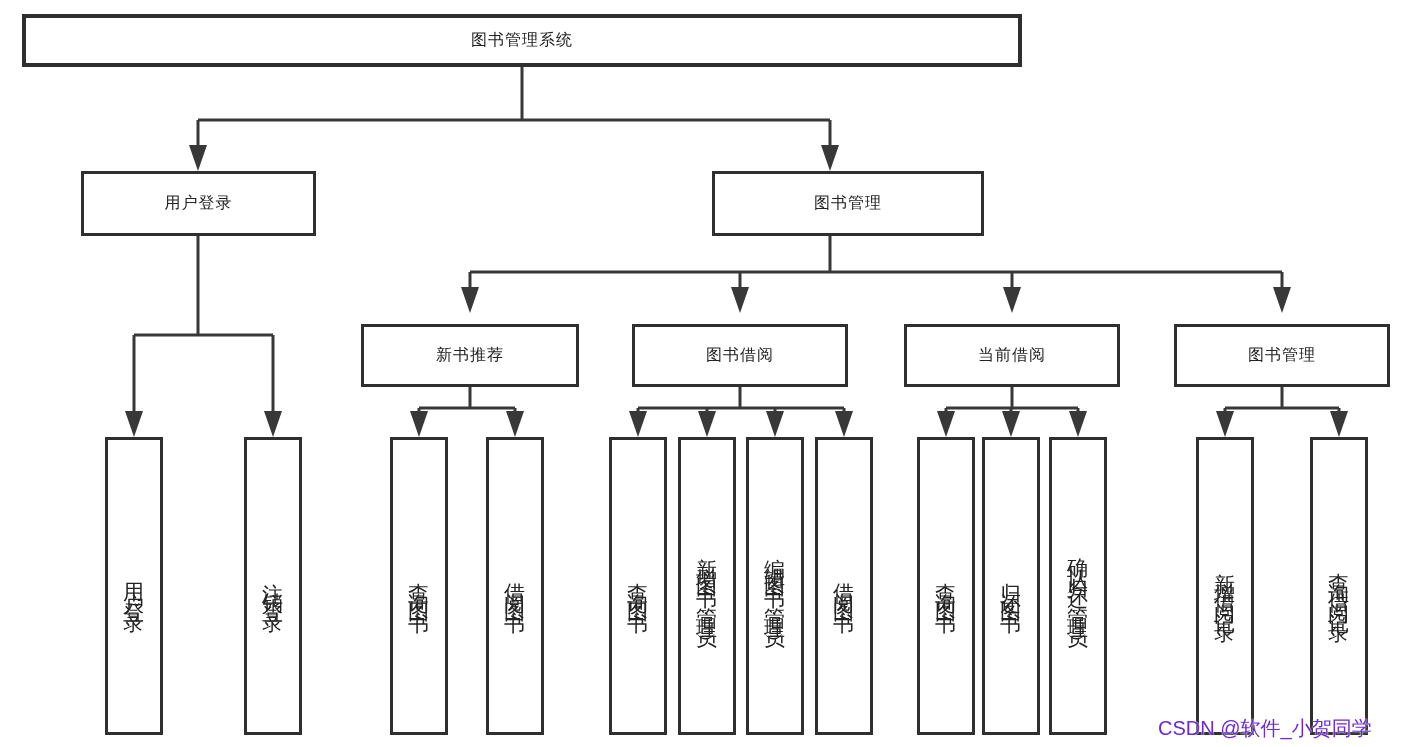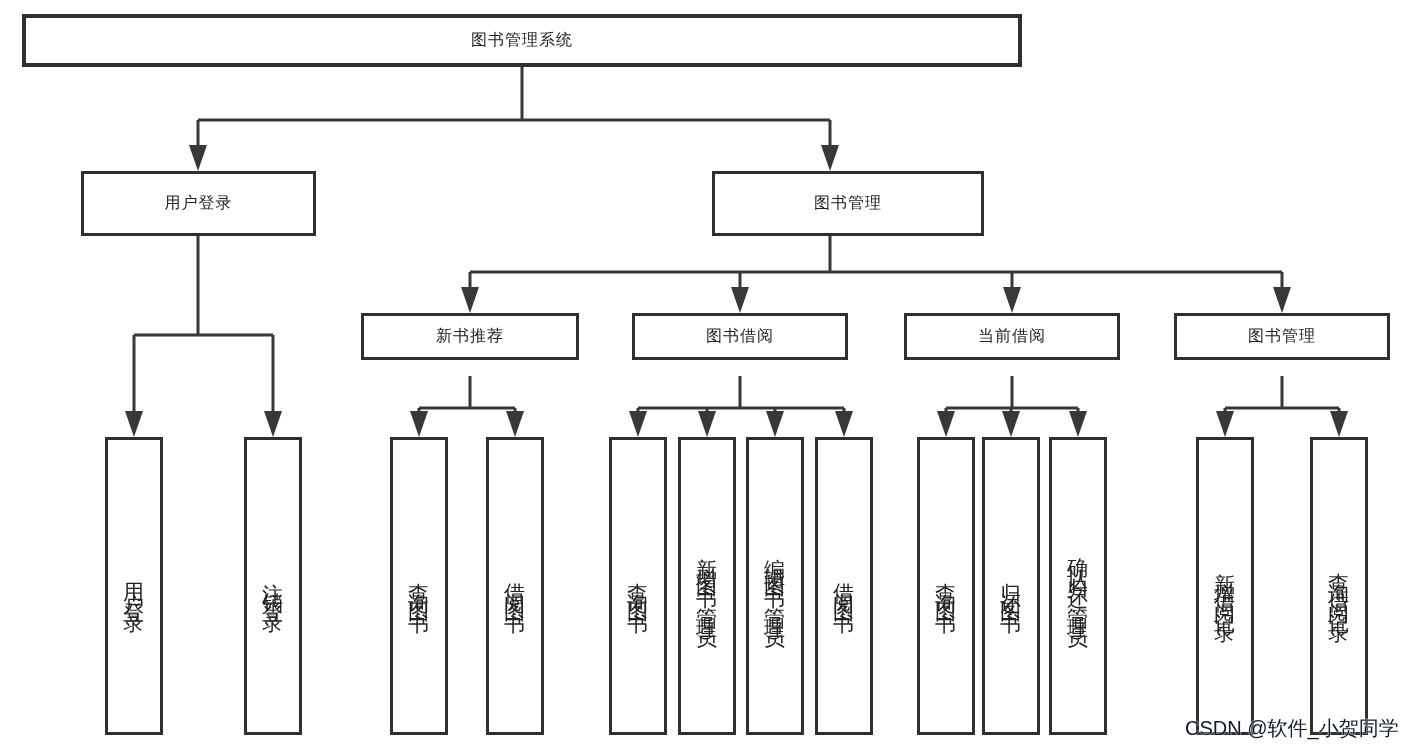--- a/index.html
+++ b/index.html
@@ -27,41 +27,40 @@
   .hnode{
     border:3px solid var(--border);
     font-size:16px;
     letter-spacing:1px;
   }
   .root{
     left:22px;top:14px;width:1000px;height:53px;
     border-width:4px;
   }
   .lvl2{top:171px;height:65px;}
-  .lvl3{top:313px;height:47px;}
+  .lvl3{top:324px;height:63px;}
   .vnode{
     top:437px;width:58px;height:298px;
     border:3px solid var(--border);
   }
   .vnode span{
     writing-mode:vertical-rl;
     font-size:21px;
     line-height:1;
     letter-spacing:10px;
     color:var(--text);
   }
   .watermark{
     position:absolute;
     left:1158px;top:715px;
     font-size:20px;
-    color:#0f172a;
+    color:#6d28d9;
     text-shadow:0 0 2px #ffffff,0 0 1px #ffffff;
     white-space:nowrap;
     z-index:5;
-    margin-left:27px;
   }
 </style>
 </head>
 <body>
 
 <div class="stage">
 
   <svg class="edges" viewBox="0 0 1405 747" xmlns="http://www.w3.org/2000/svg">
     <g stroke="#383838" stroke-width="3" fill="none">
 

